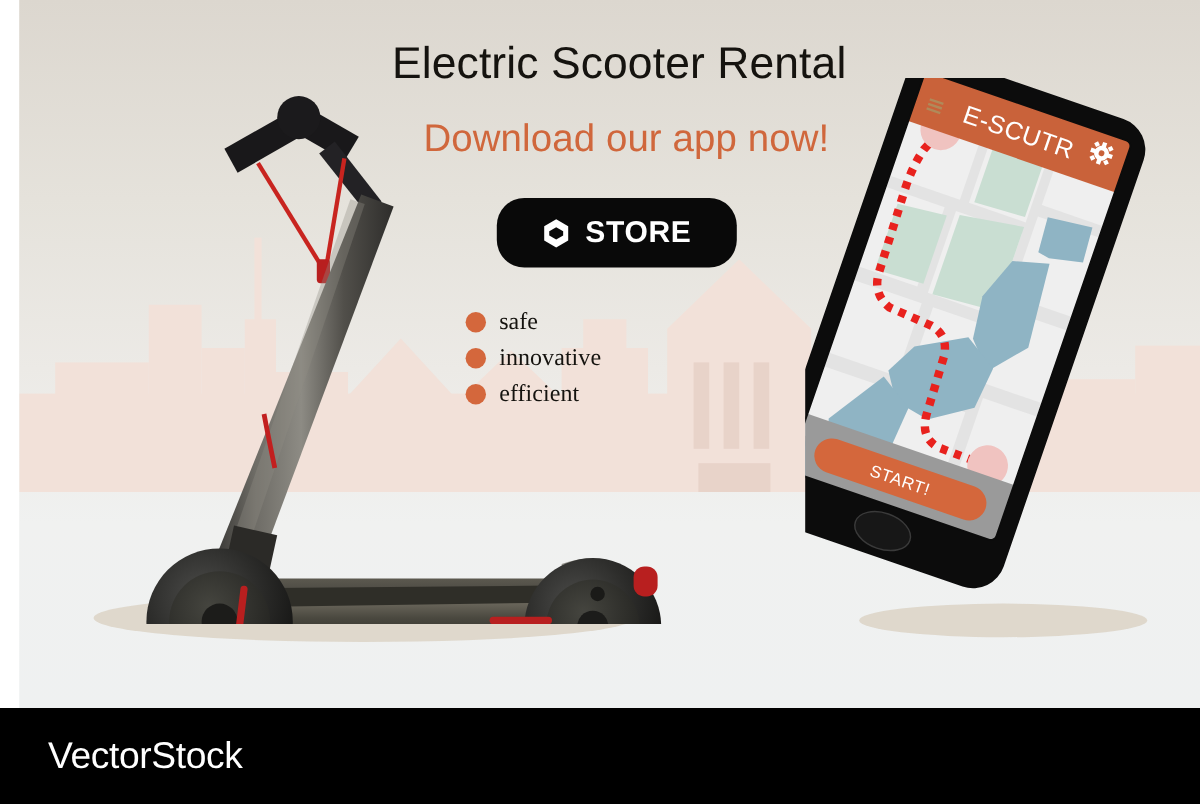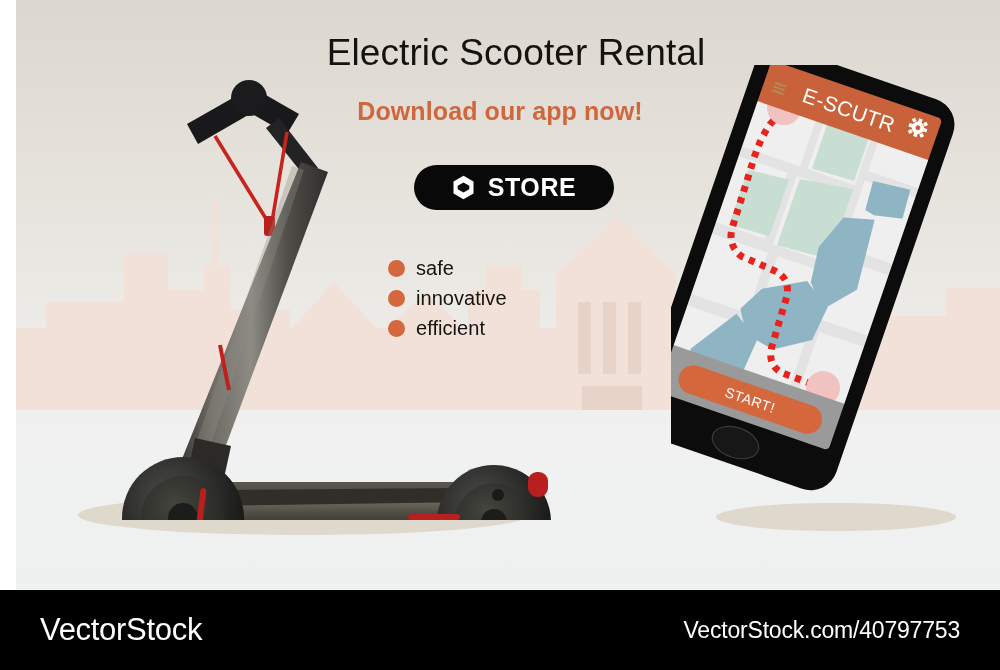--- a/index.html
+++ b/index.html
@@ -40,34 +40,34 @@
     width: 500px;
     text-align: center;
     font-size: 37px;
     line-height: 1.05;
     font-weight: 400;
     color: #15130f;
     letter-spacing: 0.1px;
   }
   .subhead {
     position: absolute;
-    left: 234px; top: 97px;
+    left: 256px; top: 97px;
     width: 500px;
     text-align: center;
-    font-size: 25px;
-    font-weight: 700;
+    font-size: 32px;
+    font-weight: 400;
     color: #d0673c;
     letter-spacing: 0.1px;
   }
 
   
   .store-btn {
     position: absolute;
     left: 398px; top: 165px;
-    width: 200px; height: 45px;
+    width: 200px; height: 58px;
     background: #090909;
     border-radius: 23px;
     display: flex;
     align-items: center;
     justify-content: center;
     gap: 13px;
     cursor: pointer;
   }
   .store-label {
     color: #fff;
@@ -93,20 +93,21 @@
     width: 17px; height: 17px;
     border-radius: 50%;
     background: #d4673c;
     flex: none;
   }
   .feature-label {
     font-size: 20px;
     color: #15130f;
     letter-spacing: 0.05px;
     white-space: nowrap;
+    font-family: Liberation Serif, serif;
   }
 
   
   .shadow-ellipse {
     position: absolute;
     border-radius: 50%;
     background: #ddd6c9;
     opacity: .95;
   }
   #scooter-shadow { left: 62px; top: 495px; width: 450px; height: 40px; }
@@ -382,16 +383,15 @@
 
           <ellipse cx="121" cy="390" rx="24" ry="15" fill="#171717" stroke="#3a3a3a" stroke-width="1.2"></ellipse>
         </g>
       </svg>
     </div>
 
   </div>
 
   <div id="footer">
     <div class="wm-logo">VectorStock</div>
-    <div class="wm-url">VectorStock.com/40797753</div>
   </div>
 
 </div>
 
 </body></html>

